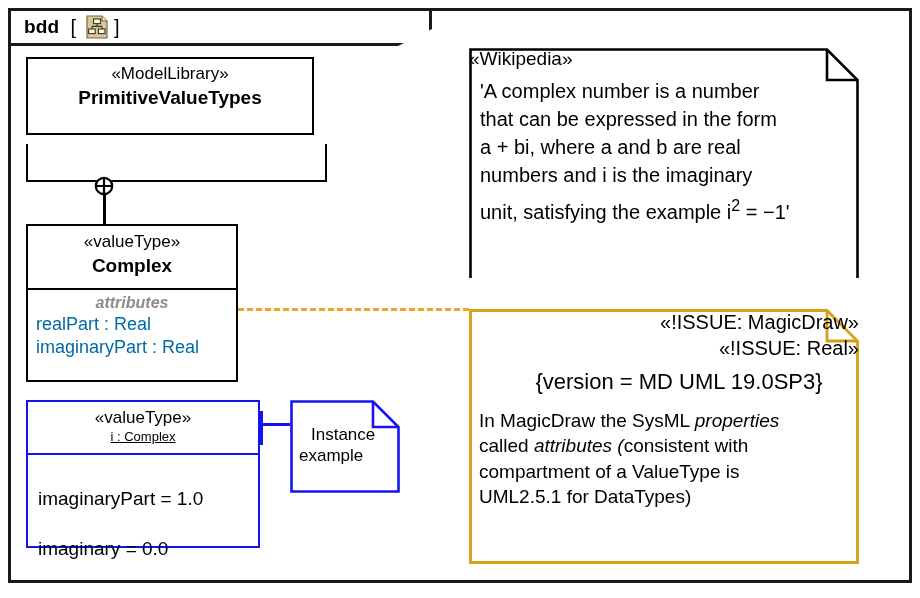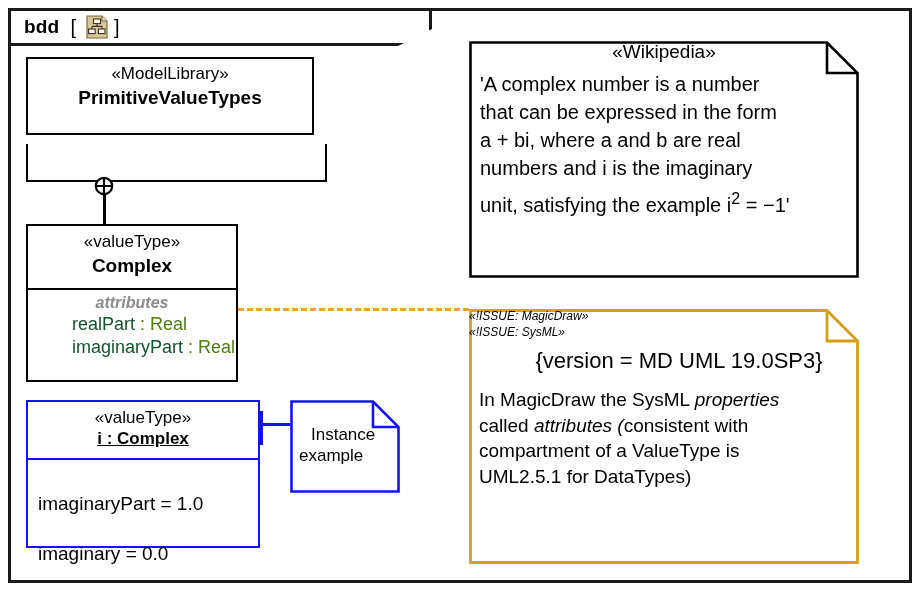--- a/index.html
+++ b/index.html
@@ -39,44 +39,44 @@
 
   
   #pvt-top{left:26px;top:57px;width:288px;height:78px;}
   #pvt-bot{left:26px;top:144px;width:301px;height:38px;border-top:none;}
 
   
   #complex{left:26px;top:224px;width:212px;height:158px;}
   #complex .blk-hd{padding-top:5px;padding-bottom:9px;}
   .attr-hdr{font-size:16px;font-style:italic;color:#8c8c8c;text-align:center;padding:4px 0 1px;font-weight:bold;}
   .attr-row{font-size:18px;line-height:1.30;padding-left:8px;white-space:nowrap;}
-  .attr-nm{color:#14532d;margin-left:36px;}
-  .attr-ty{color:#4d7c0f;}
+  .attr-nm{color:#0369a1;}
+  .attr-ty{color:#0369a1;}
 
   
   #inst{left:26px;top:400px;width:234px;height:148px;border-color:#1414f0;}
   #inst .sep{border-top-color:#1414f0;}
   #inst .blk-hd{padding-top:5px;padding-bottom:9px;}
-  .iname{font-size:17px;font-weight:bold;text-decoration:underline;white-space:nowrap;}
+  .iname{font-size:13px;font-weight:normal;text-decoration:underline;white-space:nowrap;}
   .slot-row{font-size:19px;line-height:1.32;padding-left:10px;white-space:nowrap;margin-top:24px;}
 
   
   .note{position:absolute;background:#fff;box-sizing:border-box;}
   .note .body{position:relative;width:100%;height:100%;box-sizing:border-box;}
   .note svg{position:absolute;left:0;top:0;width:100%;height:100%;overflow:visible;}
   .note .txt{position:relative;z-index:2;}
 
   #wiki{left:469px;top:22px;width:390px;height:237px;}
-  #wiki .stereo-c{font-size:19px;text-align:center;margin:19px 0 7px;}
+  #wiki .stereo-c{font-size:19px;text-align:left;margin:26px 0 7px;}
   #wiki .line{font-size:20px;line-height:1.40;padding-left:11px;white-space:nowrap;}
   #wiki .line.last{padding-top:9px;}
   .supbig{font-size:16px;vertical-align:super;line-height:0;}
 
   #issue{left:469px;top:278px;width:390px;height:255px;}
-  #issue .ctr{font-size:12px;text-align:left;line-height:1.30;font-style:italic;}
+  #issue .ctr{font-size:20px;text-align:right;line-height:1.30;}
   #issue .ctr.first{margin-top:31px;}
   #issue .ver{font-size:22px;text-align:center;margin-top:8px;padding-left:30px;white-space:nowrap;}
   #issue .line{font-size:19px;line-height:1.34;padding-left:10px;margin-top:0;white-space:nowrap;}
   #issue .block1{margin-top:13px;}
 
   #instnote{left:290px;top:400px;width:110px;height:93px;}
   #instnote .line{font-size:17px;line-height:1.25;padding-left:9px;}
   #instnote .l1{padding-top:24px;margin-left:12px;}
 
   
@@ -178,21 +178,21 @@
   </div>
 
   <div class="note" id="issue">
     <div class="body">
       <svg viewBox="0 0 390 255" preserveAspectRatio="none">
         <path d="M1.5 1.5 H358 L388.5 32 V253.5 H1.5 Z" fill="#ffffff" stroke="#d4a017" stroke-width="2.8" vector-effect="non-scaling-stroke"></path>
         <path d="M358 1.5 V32 H388.5" fill="none" stroke="#d4a017" stroke-width="2.8" vector-effect="non-scaling-stroke"></path>
       </svg>
       <div class="txt">
         <div class="ctr first">«!ISSUE: MagicDraw»</div>
-        <div class="ctr">«!ISSUE: SysML»</div>
+        <div class="ctr">«!ISSUE: Real»</div>
         <div class="ver">{version = MD UML 19.0SP3}</div>
         <div class="line block1"><span>In MagicDraw the SysML </span><i>properties</i></div>
         <div class="line"><span>called </span><i>attributes (</i><span>consistent with</span></div>
         <div class="line">compartment of a ValueType is</div>
         <div class="line">UML2.5.1 for DataTypes)</div>
       </div>
     </div>
   </div>
 
   <div class="note" id="instnote">

